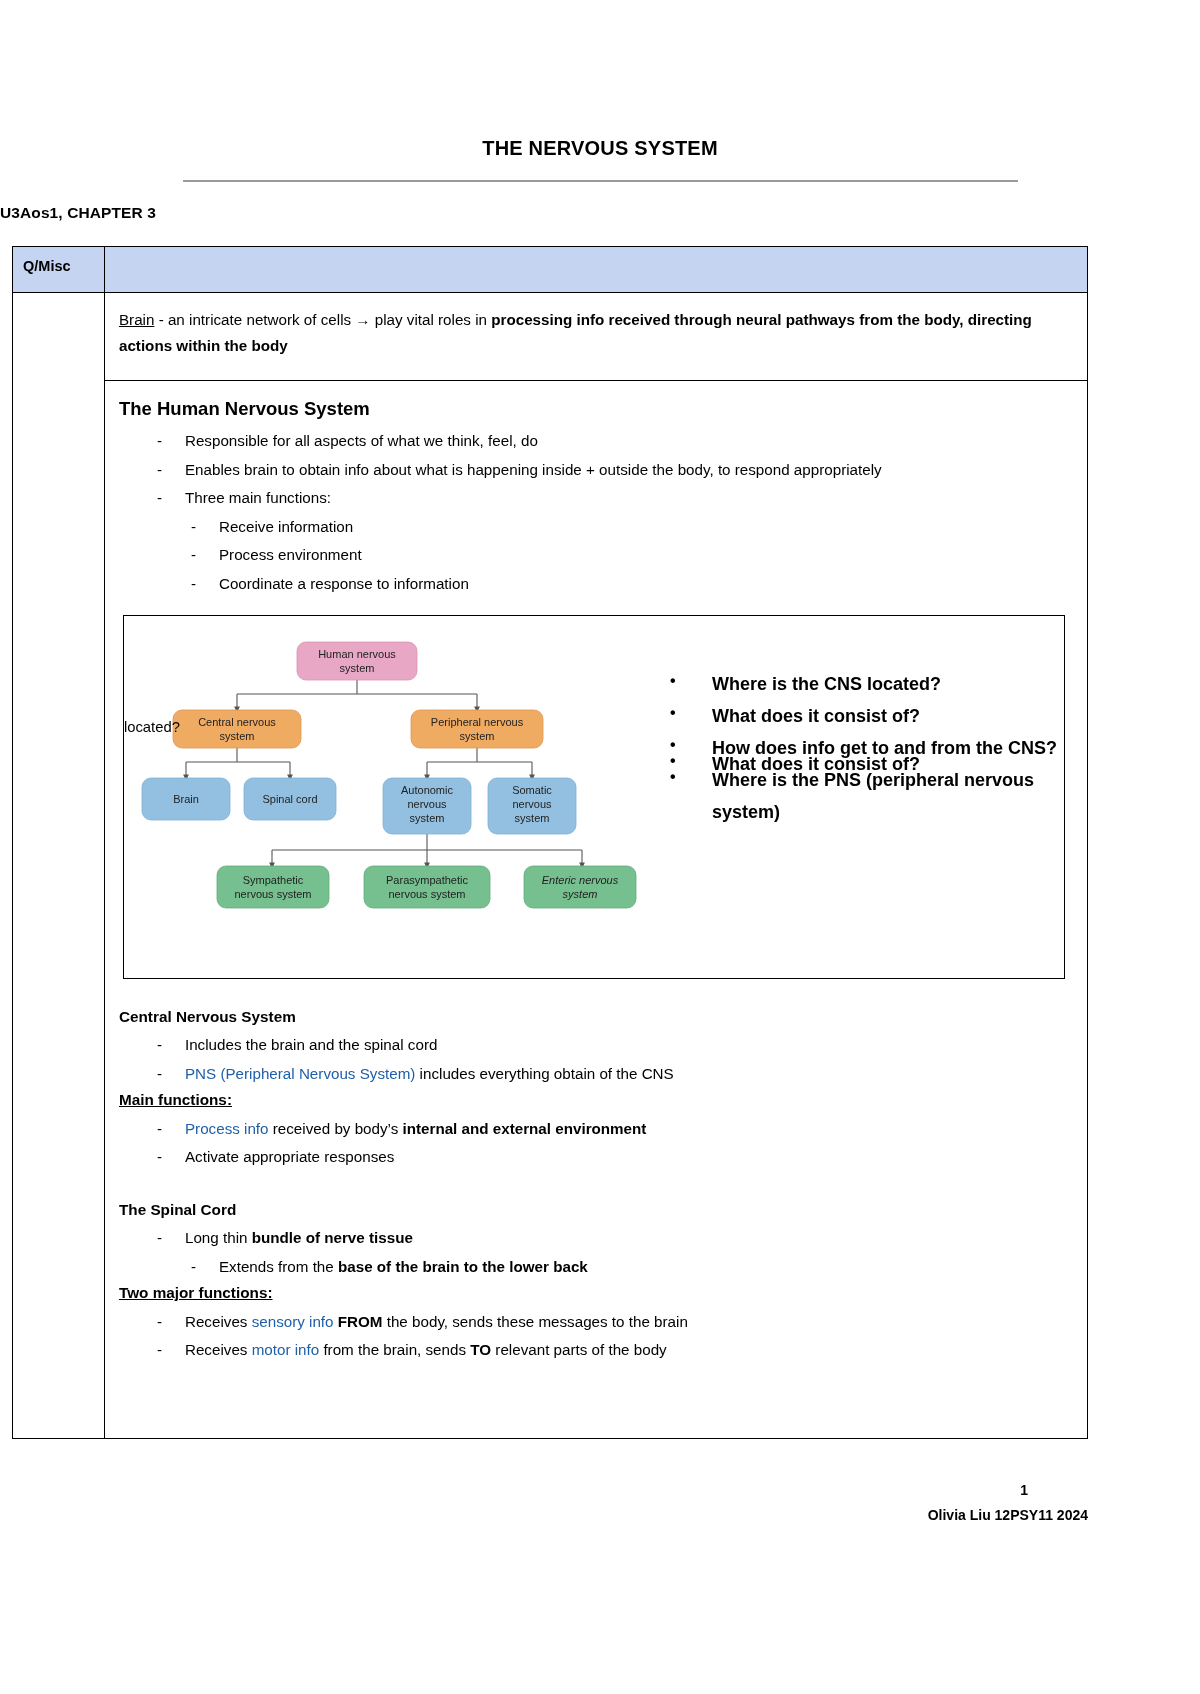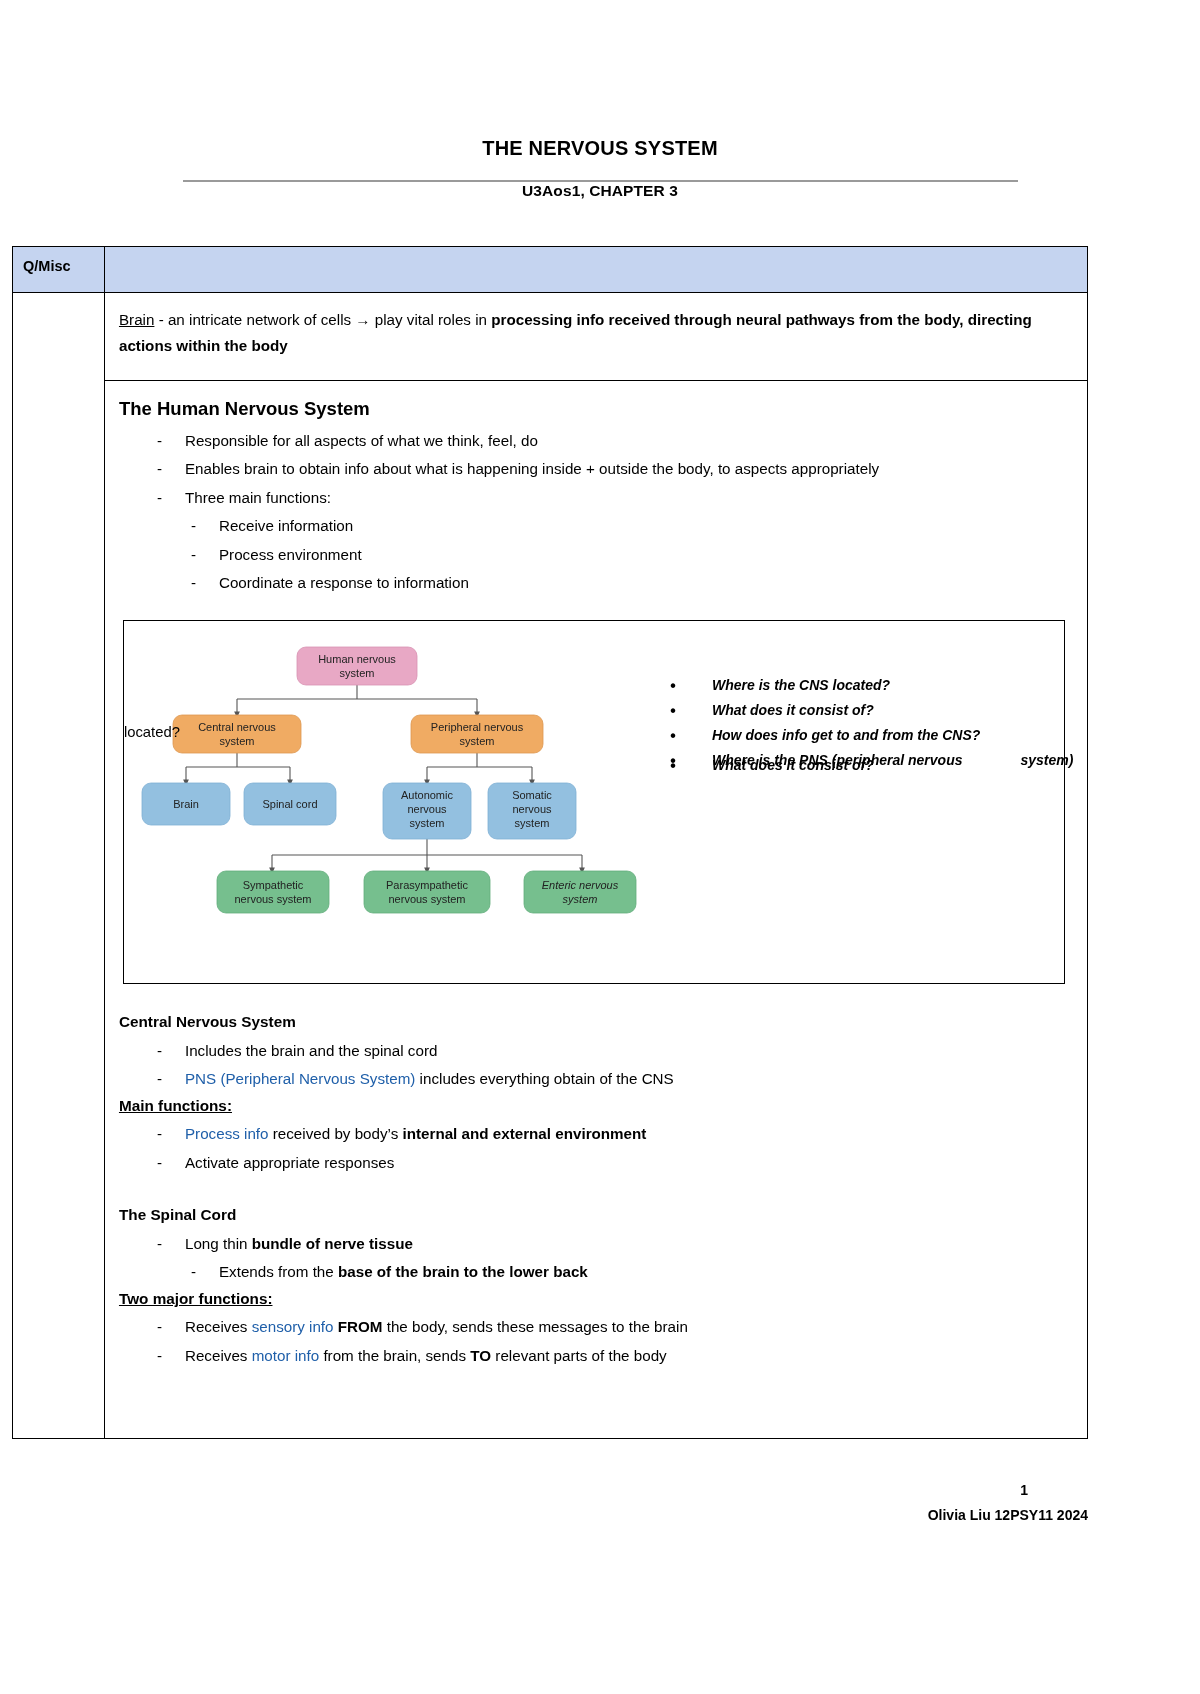--- a/index.html
+++ b/index.html
@@ -30,23 +30,24 @@
     letter-spacing: 0.2px;
     margin: 136px 0 0 0;
     line-height: 1.2;
   }
   .title-rule {
     width: 835px;
     margin: 20px auto 0 auto;
     border-top: 2px solid #9a9a9a;
   }
   .doc-subtitle {
-    text-align: center;
+    text-align: left;
     font-size: 15.5px;
     font-weight: bold;
+    margin-top: 22px;
     letter-spacing: 0.1px;
   }
 
   
   .note-table {
     position: absolute;
     left: 12px;
     top: 246px;
     width: 1076px;
     border-collapse: collapse;
@@ -120,45 +121,44 @@
   ul.dash > li::before {
     content: "-";
     position: absolute;
     left: -28px;
     top: 0;
   }
 
   
   .diagram-box {
     border: 1.6px solid #000;
-    margin: 22px 4px 0 4px;
+    margin: 16px 4px 0 4px;
     height: 364px;
     position: relative;
     background: #fff;
   }
   .diagram-svg { position: absolute; left: 0; top: 0; }
 
   .q-list {
     position: absolute;
     left: 520px;
     top: 52px;
     width: 460px;
   }
   .q-list ul {
     list-style: none;
     margin: 0;
     padding: 0;
   }
   .q-list li {
-    font-size: 14px;
+    font-size: 18px;
     font-weight: bold;
     line-height: 1.78;
     position: relative;
     padding-left: 68px;
-    font-style: italic;
   }
   .q-list li::before {
     content: "\2022";
     position: absolute;
     left: 26px;
     top: -1px;
     font-size: 16px;
   }
   .q-wrap-tail {
     position: absolute;
@@ -213,21 +213,21 @@
           <span class="u">Brain</span><span> - an intricate network of cells → play vital roles in </span><span class="b">processing info received through neural pathways from the body, directing actions within the body</span>
         </div>
       </td>
     </tr>
     <tr>
       <td class="col-right cell-pad">
 
         <h3 class="sec-head">The Human Nervous System</h3>
         <ul class="dash">
           <li>Responsible for all aspects of what we think, feel, do</li>
-          <li>Enables brain to obtain info about what is happening inside + outside the body, to aspects appropriately</li>
+          <li>Enables brain to obtain info about what is happening inside + outside the body, to respond appropriately</li>
           <li>Three main functions:</li>
         </ul>
         <ul class="dash lvl2">
           <li>Receive information</li>
           <li>Process environment</li>
           <li>Coordinate a response to information</li>
         </ul>
 
         <div class="diagram-box">
           <svg class="diagram-svg" width="520" height="362" viewBox="0 0 520 362">

